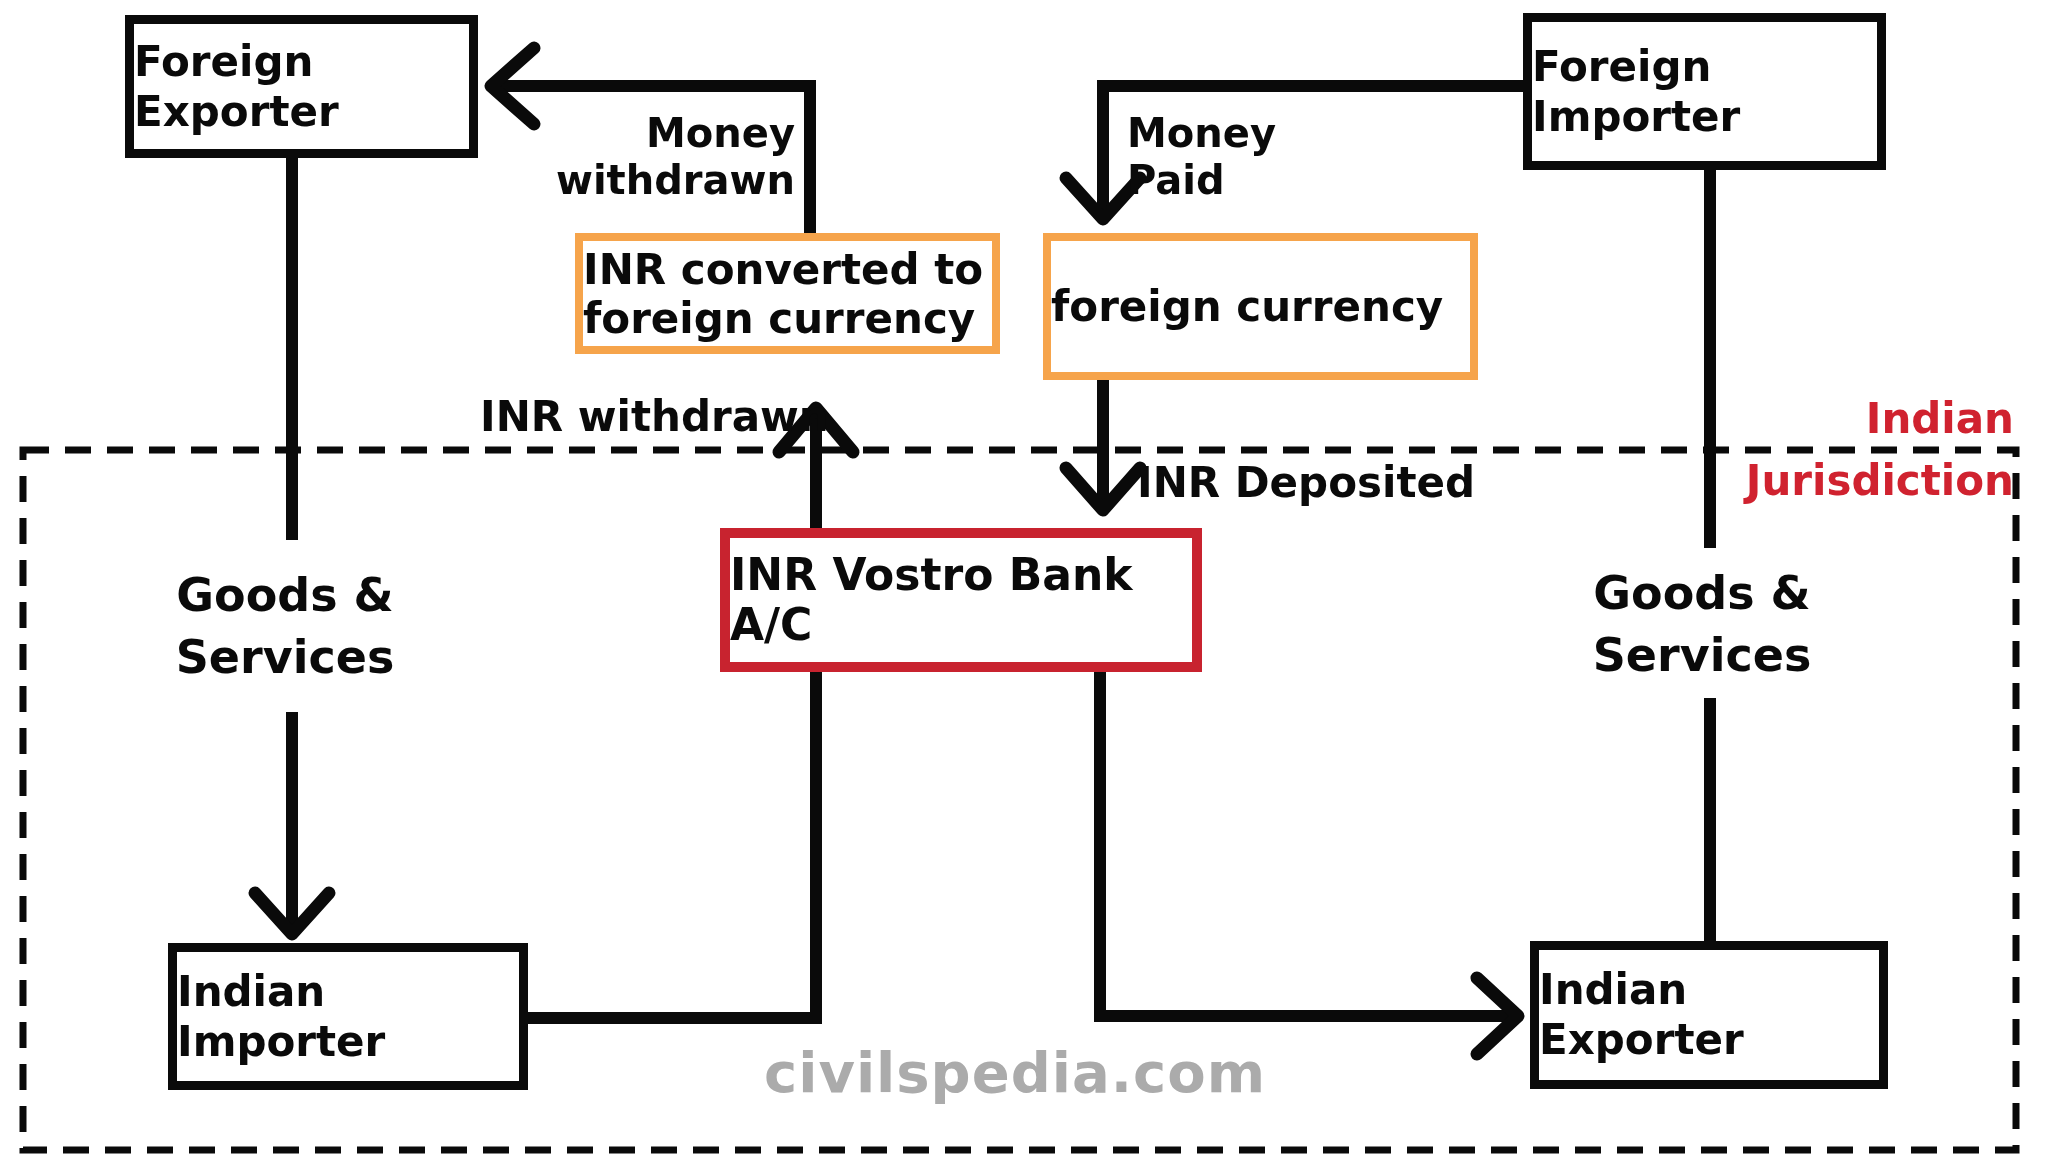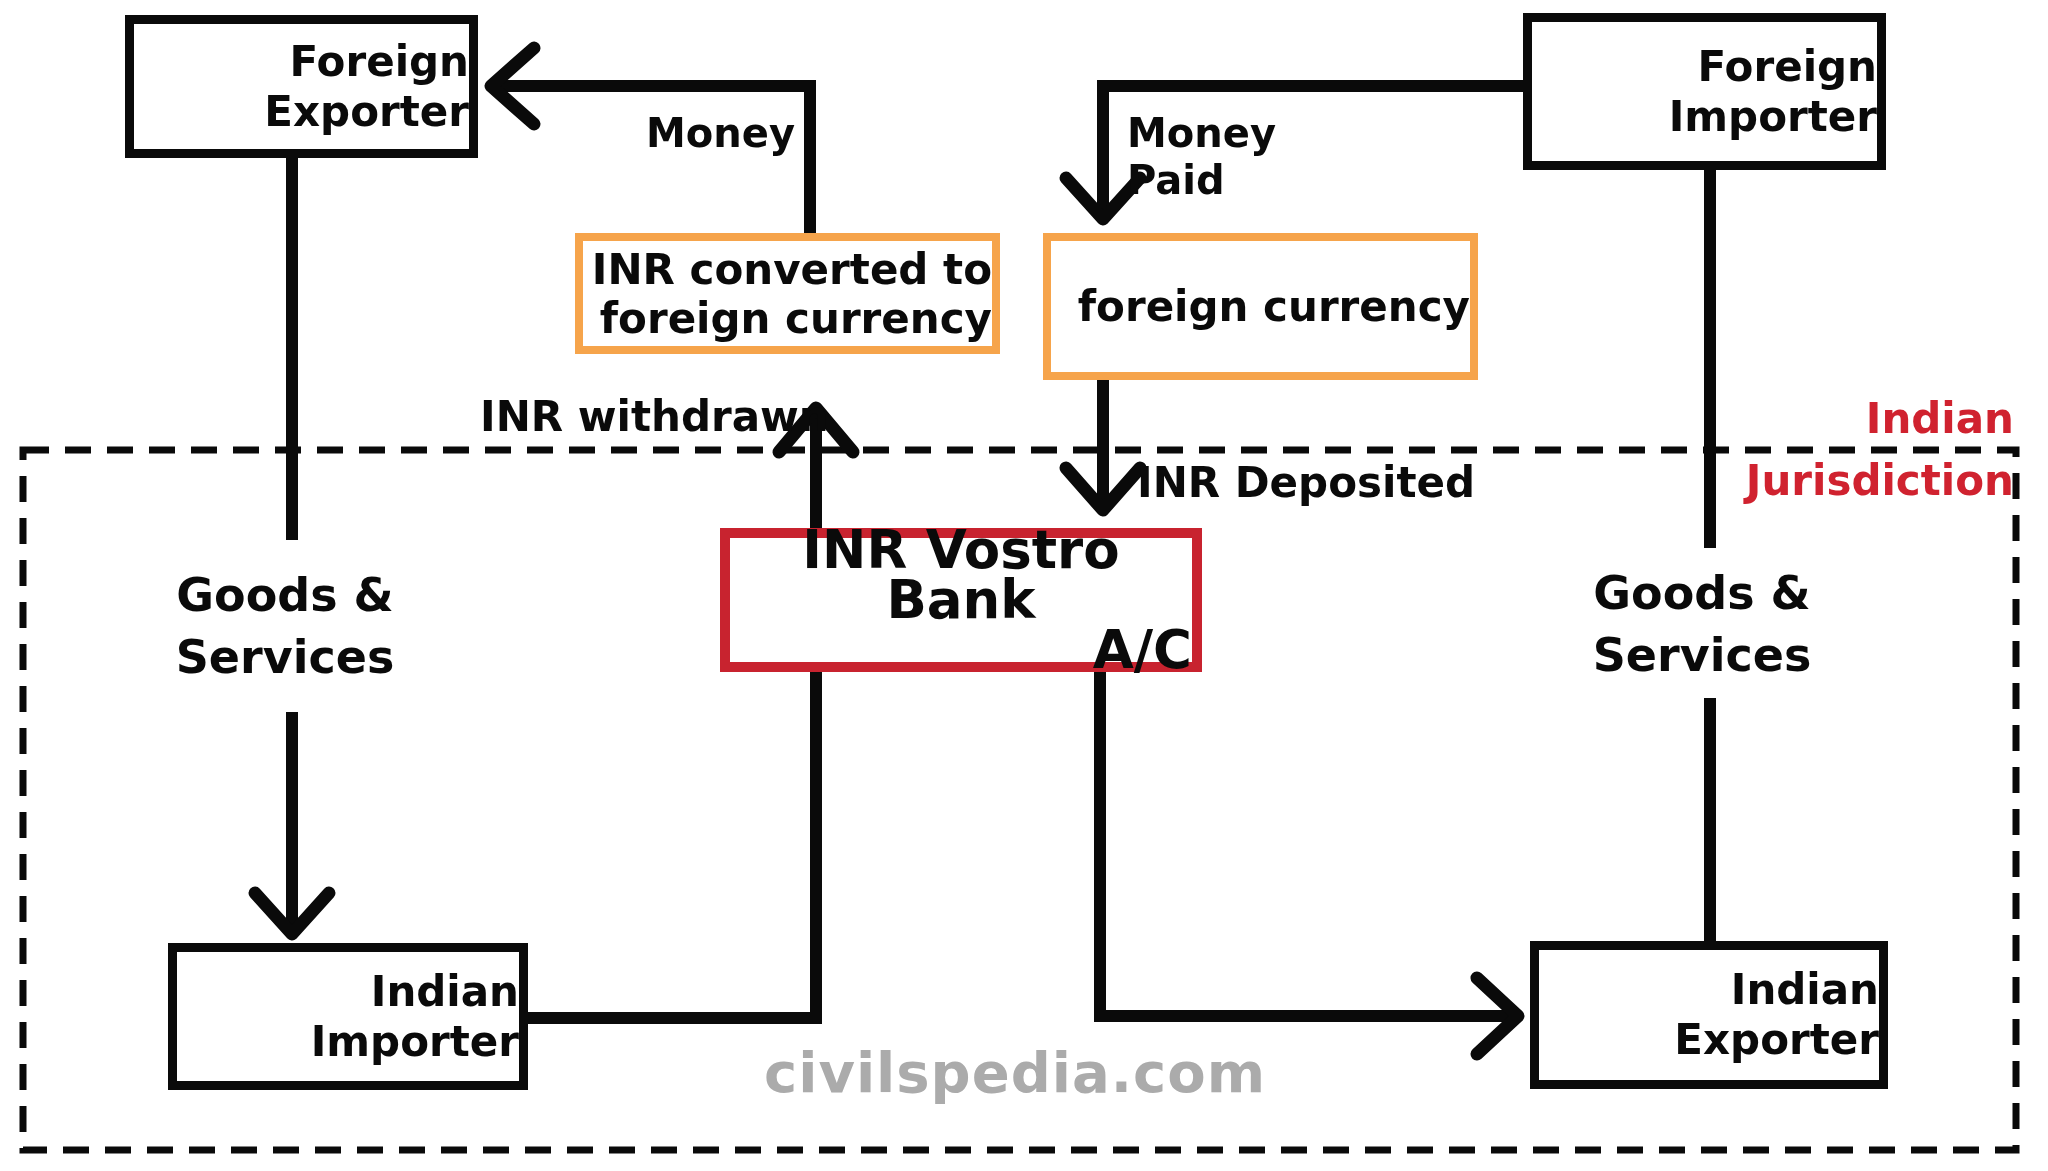--- a/index.html
+++ b/index.html
@@ -13,26 +13,26 @@
   body{
     width:2048px;height:1171px;
     font-family:"DejaVu Sans",sans-serif;
     font-weight:700;color:var(--ink);
     -webkit-font-smoothing:antialiased;
   }
   .stage{position:relative;width:2048px;height:1171px;background:#fff;overflow:hidden;}
   .wires{position:absolute;left:0;top:0;z-index:1;}
   .box{
     position:absolute;z-index:2;background:#fff;
-    display:flex;flex-direction:column;align-items:flex-end;justify-content:center;
+    display:flex;flex-direction:column;align-items:flex-start;justify-content:center;
     text-align:center;box-sizing:border-box;
   }
   .node{border:9px solid var(--ink);font-size:42px;line-height:50px;}
   .orangebox{border:8px solid var(--orange);font-size:42px;line-height:49px;}
-  .redbox{border:10px solid var(--red);font-size:53px;line-height:50px;}
+  .redbox{border:10px solid var(--red);font-size:44px;line-height:50px;}
   .lbl{position:absolute;z-index:3;font-size:42px;line-height:49px;white-space:nowrap;}
   .lbl.right{text-align:right;}
   .lbl.center{text-align:center;}
   .goods{font-size:46px;line-height:62px;}
   .juris{color:var(--red-text);font-size:42px;line-height:62px;}
   .watermark{
     position:absolute;z-index:0;color:var(--gray);
     font-size:56px;letter-spacing:1px;white-space:nowrap;text-align:right;
   }
   .line{display:block;}
@@ -100,20 +100,21 @@
     <span class="line">Importer</span>
   </div>
 
   <div class="box node" style="left:1530px;top:941px;width:358px;height:148px;">
     <span class="line">Indian</span>
     <span class="line">Exporter</span>
   </div>
 
   <div class="lbl right" style="left:540px;top:110px;width:255px;font-size:40px;line-height:47px;">
     <span class="line">Money</span>
+    <span class="line">withdrawn</span>
   </div>
 
   <div class="lbl" style="left:1127px;top:110px;font-size:40px;line-height:47px;">
     <span class="line">Money</span>
     <span class="line">Paid</span>
   </div>
 
   <div class="lbl" style="left:1137px;top:458px;">INR Deposited</div>
 
   <div class="lbl right" style="left:480px;top:392px;width:305px;">INR withdrawn</div>

